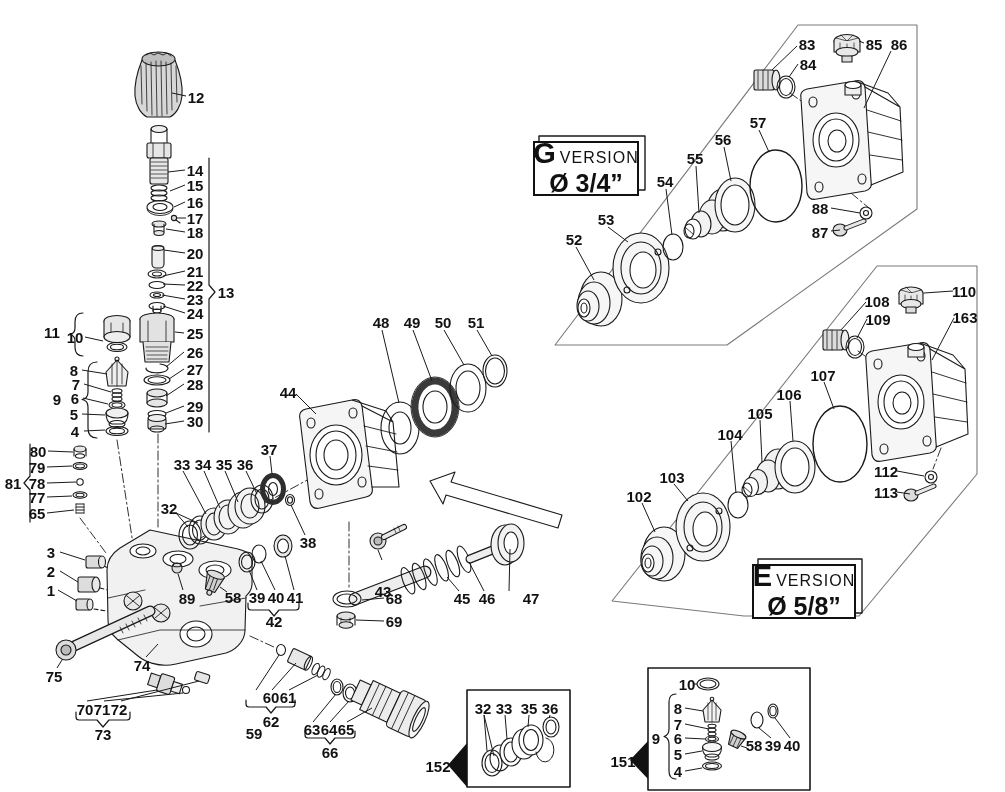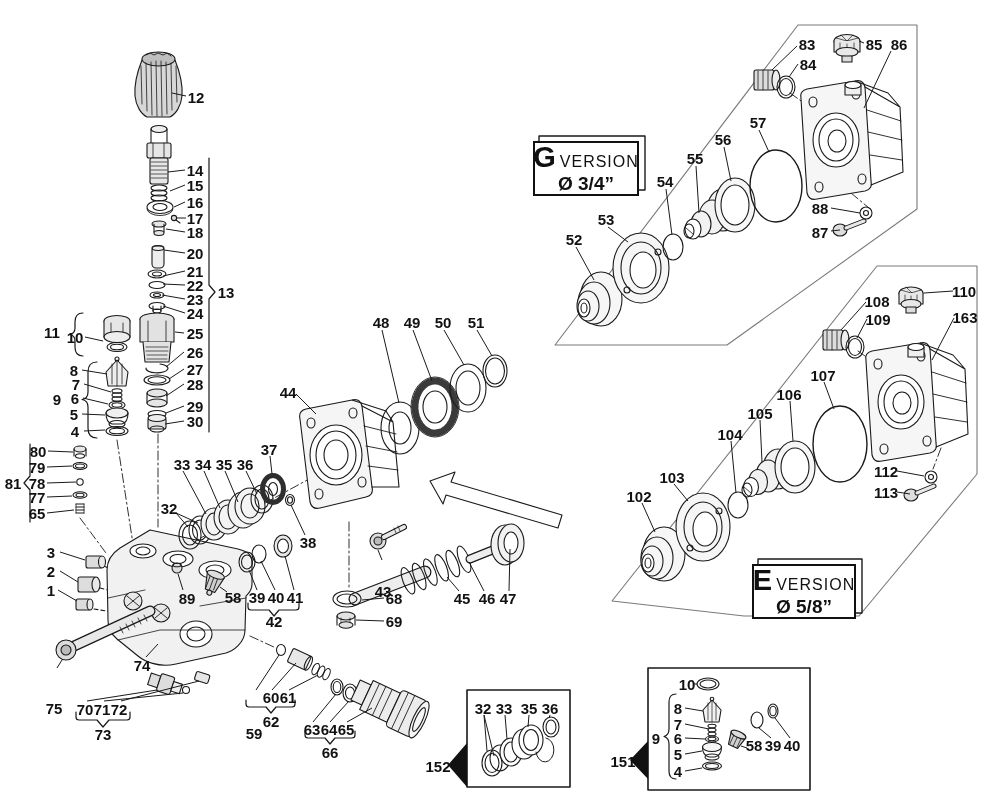--- a/index.html
+++ b/index.html
@@ -7,21 +7,21 @@
          font-family:"Liberation Sans",sans-serif;}
   svg.art{position:absolute;left:0;top:0;}
   #labels-layer{position:absolute;left:0;top:0;width:1005px;height:792px;z-index:2;pointer-events:none;}
   .part-label{position:absolute;transform:translate(-50%,-50%);font-weight:bold;font-size:15px;
               color:#111;white-space:nowrap;letter-spacing:0px;}
   .vbox{position:absolute;z-index:3;background:#fff;border:2px solid #111;
         display:flex;flex-direction:column;align-items:center;justify-content:center;color:#111;}
   .vbox .l1{line-height:1;display:flex;align-items:baseline;gap:4px;}
   .vbox .letter{font-size:29px;font-weight:bold;}
   .vbox .word{font-size:16px;letter-spacing:1px;}
-  .vbox .l2{font-size:19px;font-weight:bold;margin-top:1px;}
+  .vbox .l2{font-size:25px;font-weight:bold;margin-top:1px;}
 </style>
 </head>
 <body>
 
 <div class="stage">
 
 <svg class="art" width="1005" height="792" viewBox="0 0 1005 792">
 <g fill="none" stroke="#1a1a1a" stroke-width="1.1" stroke-linecap="round" stroke-linejoin="round">
 
   <polygon points="555,345 798,25 917,25 917,209 727,345" stroke="#7a7a7a"></polygon>
@@ -728,21 +728,21 @@
       <div class="part-label" style="left: 38px; top: 451px;">80</div>
       <div class="part-label" style="left: 37px; top: 467px;">79</div>
       <div class="part-label" style="left: 13px; top: 483px;">81</div>
       <div class="part-label" style="left: 37px; top: 483px;">78</div>
       <div class="part-label" style="left: 37px; top: 497px;">77</div>
       <div class="part-label" style="left: 37px; top: 513px;">65</div>
       <div class="part-label" style="left: 51px; top: 552px;">3</div>
       <div class="part-label" style="left: 51px; top: 571px;">2</div>
       <div class="part-label" style="left: 51px; top: 590px;">1</div>
       <div class="part-label" style="left: 187px; top: 598px;">89</div>
-      <div class="part-label" style="left: 54px; top: 676px; margin-top: 32px;">75</div>
+      <div class="part-label" style="left: 54px; top: 676px;">75</div>
       <div class="part-label" style="left: 142px; top: 665px;">74</div>
       <div class="part-label" style="left: 85px; top: 709px;">70</div>
       <div class="part-label" style="left: 102px; top: 709px;">71</div>
       <div class="part-label" style="left: 119px; top: 709px;">72</div>
       <div class="part-label" style="left: 103px; top: 734px;">73</div>
       <div class="part-label" style="left: 169px; top: 508px;">32</div>
       <div class="part-label" style="left: 182px; top: 464px;">33</div>
       <div class="part-label" style="left: 203px; top: 464px;">34</div>
       <div class="part-label" style="left: 224px; top: 464px;">35</div>
       <div class="part-label" style="left: 245px; top: 464px;">36</div>
@@ -756,21 +756,21 @@
       <div class="part-label" style="left: 288px; top: 392px;">44</div>
       <div class="part-label" style="left: 381px; top: 322px;">48</div>
       <div class="part-label" style="left: 412px; top: 322px;">49</div>
       <div class="part-label" style="left: 443px; top: 322px;">50</div>
       <div class="part-label" style="left: 476px; top: 322px;">51</div>
       <div class="part-label" style="left: 383px; top: 567px; margin-top: 24px;">43</div>
       <div class="part-label" style="left: 394px; top: 598px;">68</div>
       <div class="part-label" style="left: 394px; top: 621px;">69</div>
       <div class="part-label" style="left: 462px; top: 598px;">45</div>
       <div class="part-label" style="left: 487px; top: 598px;">46</div>
-      <div class="part-label" style="left: 508px; top: 598px; text-align: right;">47</div>
+      <div class="part-label" style="left: 531px; top: 598px; text-align: right;">47</div>
       <div class="part-label" style="left: 254px; top: 697px; margin-top: 36px;">59</div>
       <div class="part-label" style="left: 271px; top: 697px;">60</div>
       <div class="part-label" style="left: 288px; top: 697px;">61</div>
       <div class="part-label" style="left: 271px; top: 721px;">62</div>
       <div class="part-label" style="left: 312px; top: 729px;">63</div>
       <div class="part-label" style="left: 329px; top: 729px;">64</div>
       <div class="part-label" style="left: 346px; top: 729px;">65</div>
       <div class="part-label" style="left: 330px; top: 752px;">66</div>
       <div class="part-label" style="left: 574px; top: 239px;">52</div>
       <div class="part-label" style="left: 606px; top: 219px;">53</div>

